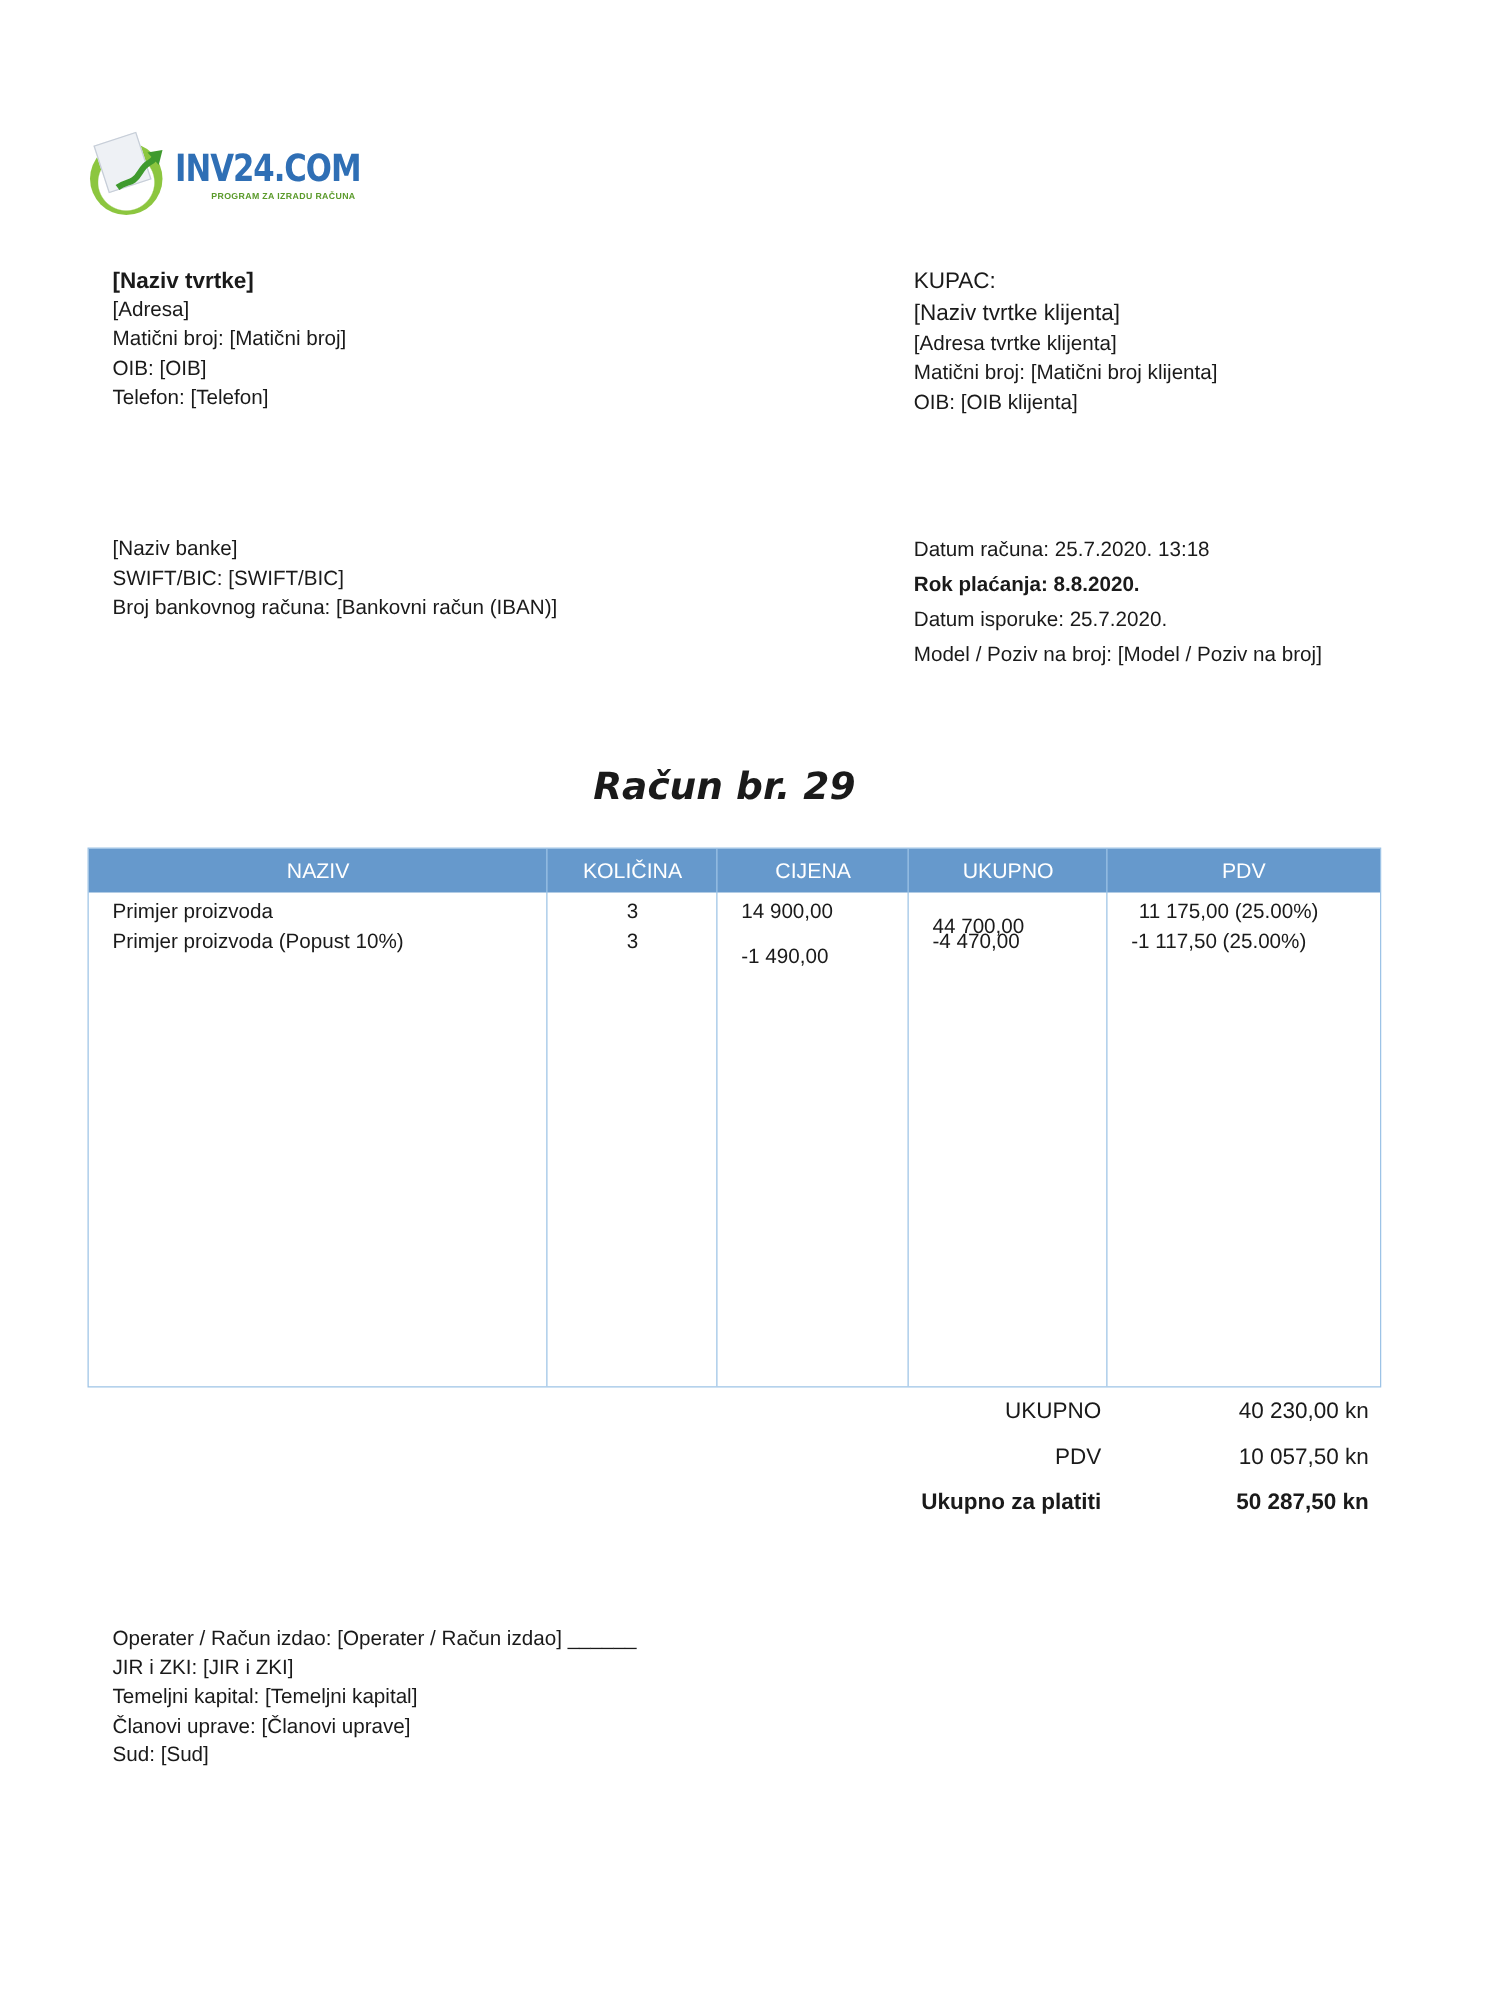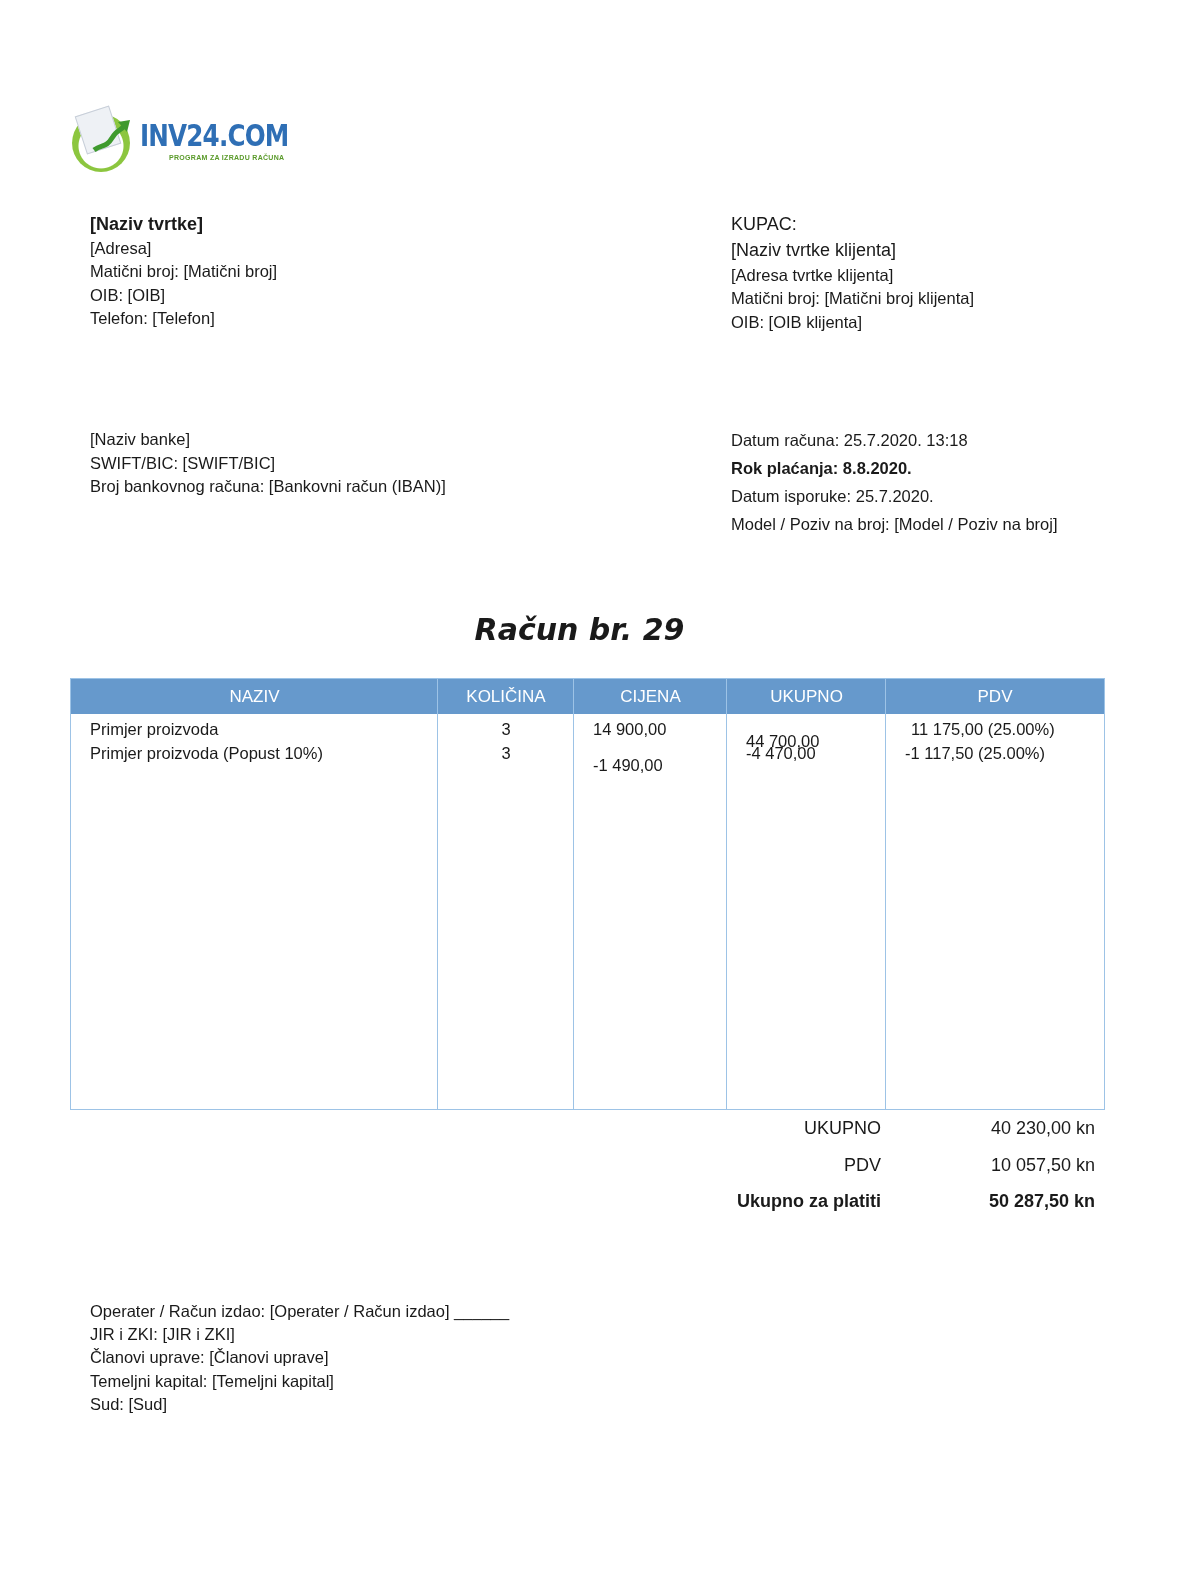--- a/index.html
+++ b/index.html
@@ -138,16 +138,16 @@
   <div class="val" style="top:1118px;">40 230,00 kn</div>
   <div class="lbl" style="top:1155px;">PDV</div>
   <div class="val" style="top:1155px;">10 057,50 kn</div>
   <div class="lbl b" style="top:1191px;">Ukupno za platiti</div>
   <div class="val b" style="top:1191px;">50 287,50 kn</div>
 </div>
 
 <div class="abs block footer">
   <div>Operater / Račun izdao: [Operater / Račun izdao] ______</div>
   <div>JIR i ZKI: [JIR i ZKI]</div>
+  <div>Temeljni kapital: [Temeljni kapital]</div>
   <div>Članovi uprave: [Članovi uprave]</div>
-  <div>Temeljni kapital: [Temeljni kapital]</div>
   <div>Sud: [Sud]</div>
 </div>
 
 </body></html>

